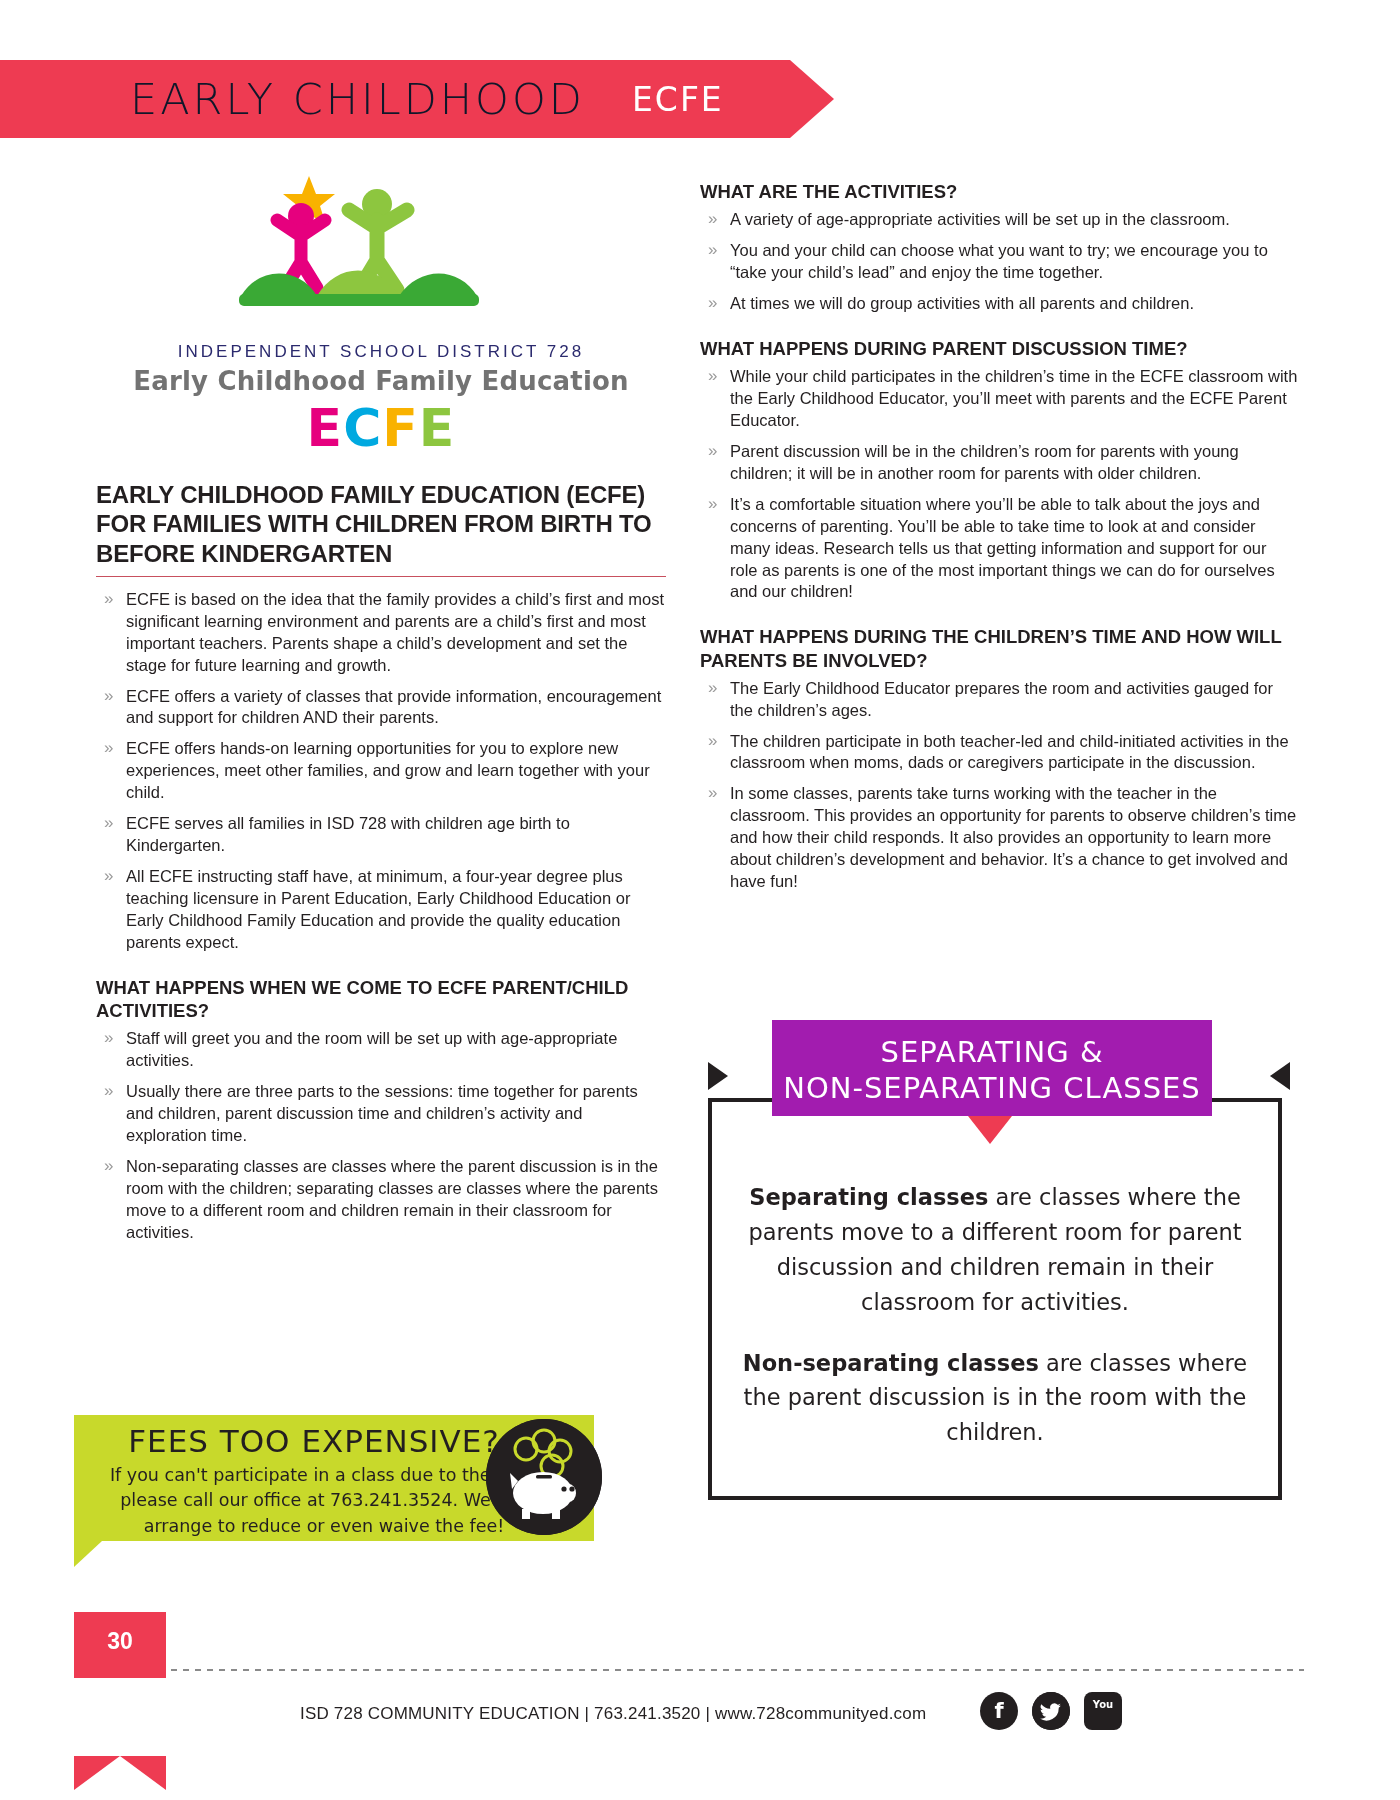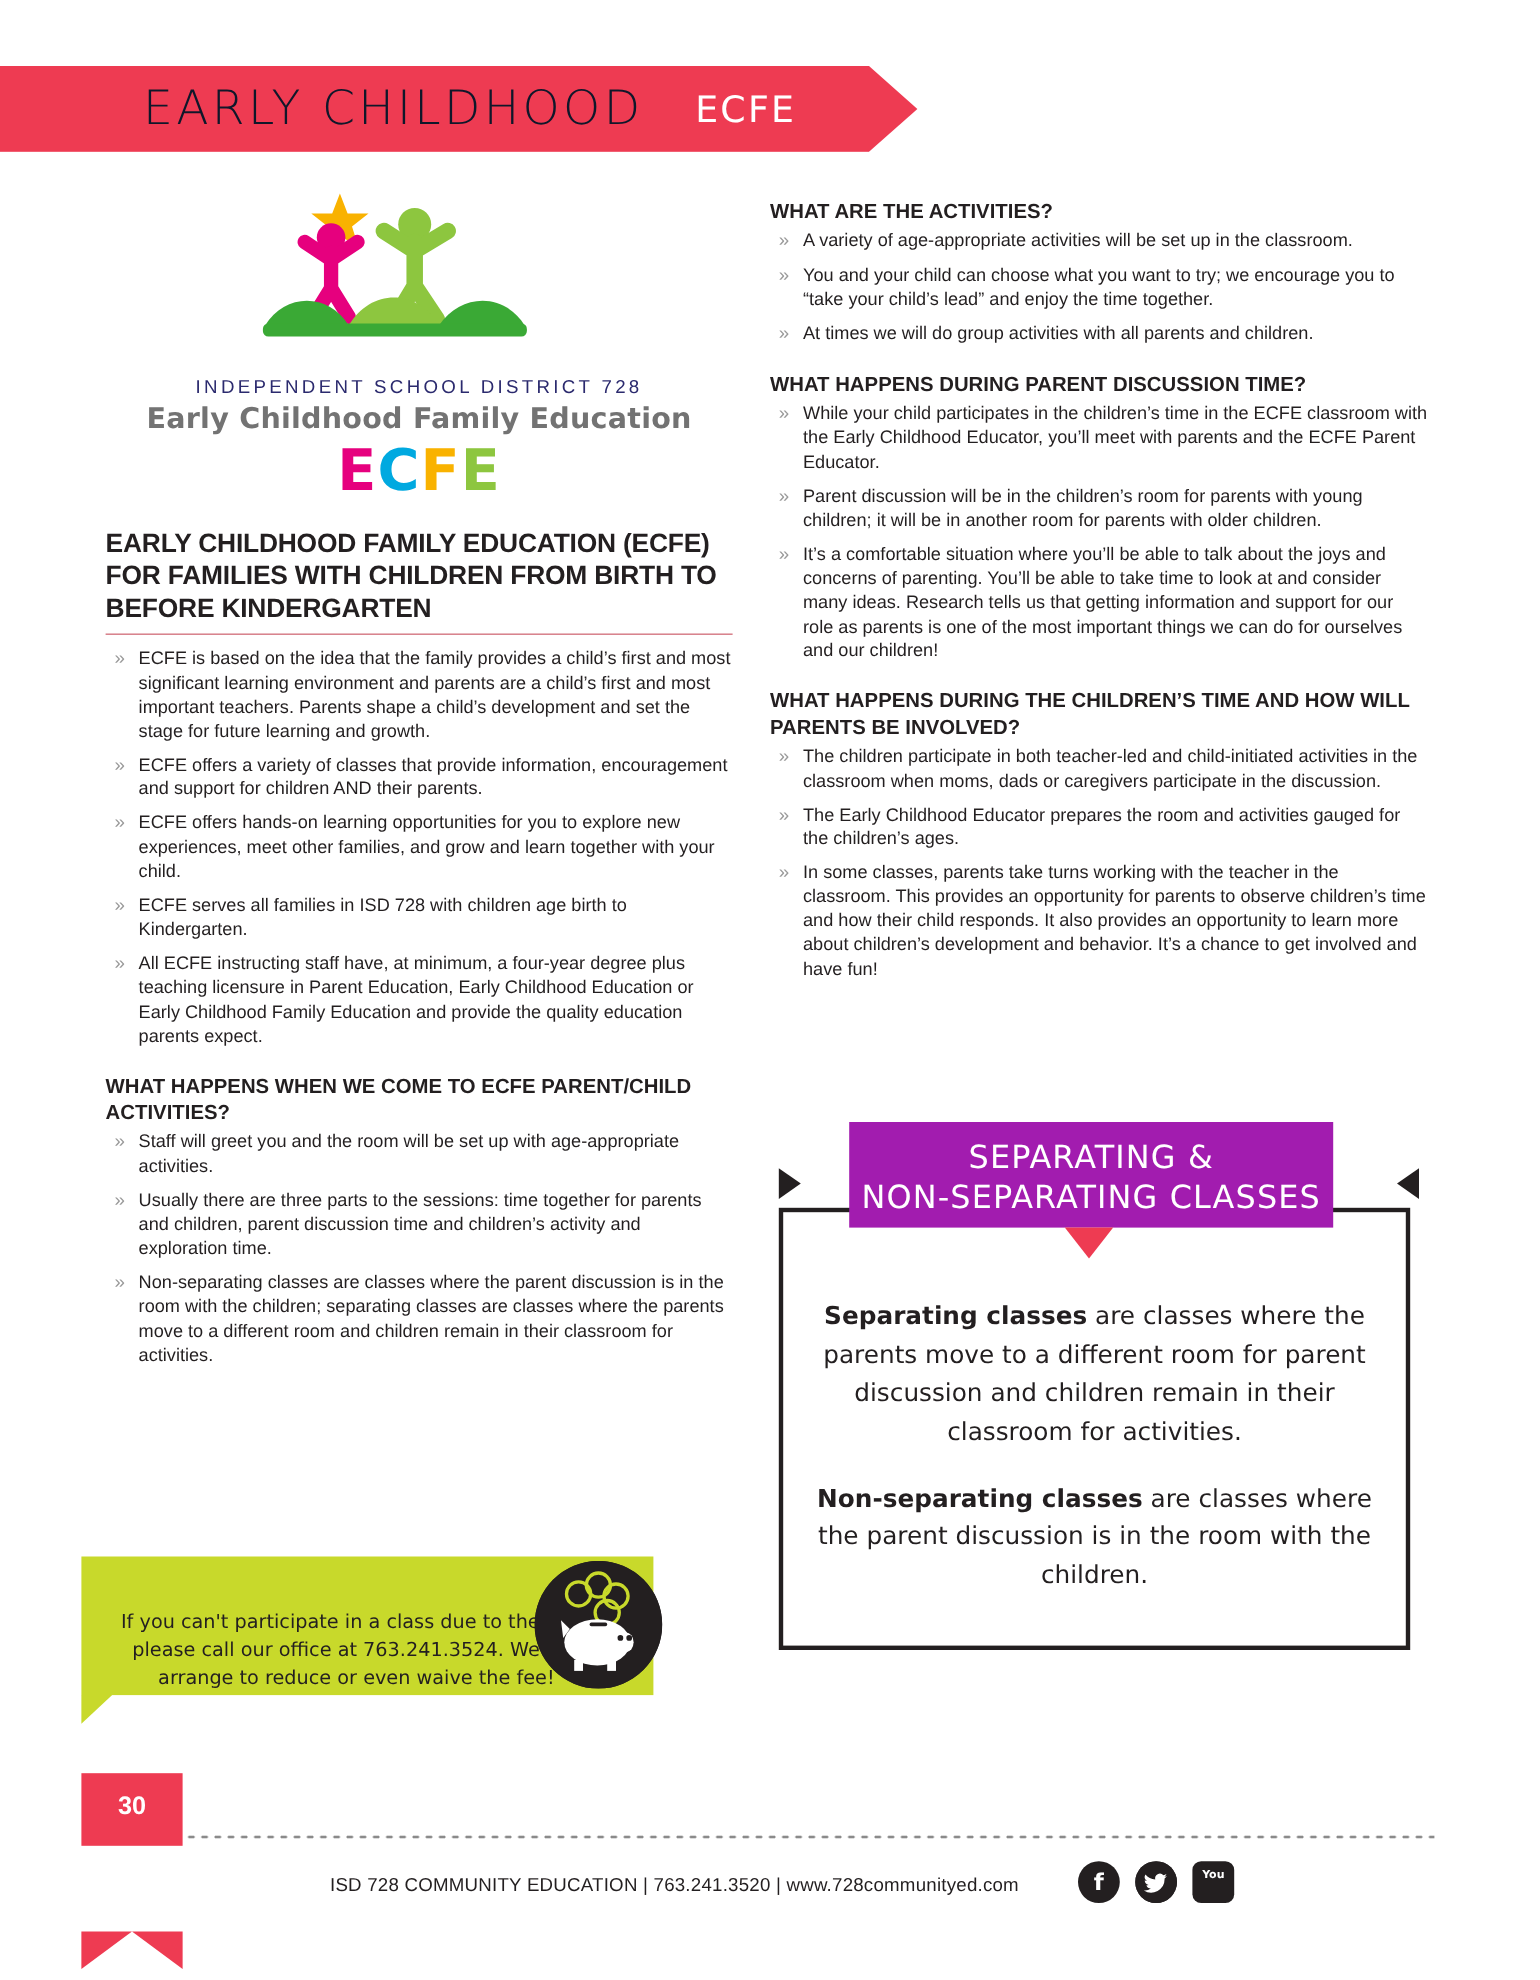--- a/index.html
+++ b/index.html
@@ -413,22 +413,22 @@
 
   <h3 class="q-head">WHAT HAPPENS DURING PARENT DISCUSSION TIME?</h3>
   <ul class="bullets">
     <li>While your child participates in the children’s time in the ECFE classroom with the Early Childhood Educator, you’ll meet with parents and the ECFE Parent Educator.</li>
     <li>Parent discussion will be in the children’s room for parents with young children; it will be in another room for parents with older children.</li>
     <li>It’s a comfortable situation where you’ll be able to talk about the joys and concerns of parenting. You’ll be able to take time to look at and consider many ideas. Research tells us that getting information and support for our role as parents is one of the most important things we can do for ourselves and our children!</li>
   </ul>
 
   <h3 class="q-head">WHAT HAPPENS DURING THE CHILDREN’S TIME AND HOW WILL PARENTS BE INVOLVED?</h3>
   <ul class="bullets">
+    <li>The Early Childhood Educator prepares the room and activities gauged for the children’s ages.</li>
     <li>The children participate in both teacher-led and child-initiated activities in the classroom when moms, dads or caregivers participate in the discussion.</li>
-    <li>The Early Childhood Educator prepares the room and activities gauged for the children’s ages.</li>
     <li>In some classes, parents take turns working with the teacher in the classroom. This provides an opportunity for parents to observe children’s time and how their child responds. It also provides an opportunity to learn more about children’s development and behavior. It’s a chance to get involved and have fun!</li>
   </ul>
 </div>
 
 <div class="sep-wrap">
   <div class="sep-outline"></div>
   <div class="arrow-left"></div>
   <div class="arrow-right"></div>
   <div class="sep-banner">
     <div>SEPARATING &amp;</div>
@@ -437,20 +437,21 @@
   <div class="sep-banner-tail"></div>
   <div class="sep-text">
     <p><span class="bold">Separating classes</span><span> are classes where the parents move to a different room for parent discussion and children remain in their classroom for activities.</span></p>
     <p><span class="bold">Non-separating classes</span><span> are classes where the parent discussion is in the room with the children.</span></p>
   </div>
 </div>
 
 <div class="fees">
   <div class="fees-body"></div>
   <div class="fees-tail"></div>
+  <div class="fees-title">FEES TOO EXPENSIVE?</div>
   <div class="fees-text">If you can't participate in a class due to the cost, please call our office at 763.241.3524. We can arrange to reduce or even waive the fee!</div>
   <div class="piggy">
     <svg width="116" height="116" viewBox="0 0 116 116" xmlns="http://www.w3.org/2000/svg" aria-hidden="true">
       <circle cx="58" cy="58" r="58" fill="#231f20"></circle>
       <circle cx="40" cy="30" r="11" fill="none" stroke="#c8d92b" stroke-width="3"></circle>
       <circle cx="58" cy="22" r="11" fill="none" stroke="#c8d92b" stroke-width="3"></circle>
       <circle cx="74" cy="32" r="11" fill="none" stroke="#c8d92b" stroke-width="3"></circle>
       <circle cx="66" cy="47" r="11" fill="none" stroke="#c8d92b" stroke-width="3"></circle>
       <ellipse cx="57" cy="74" rx="30" ry="21" fill="#ffffff"></ellipse>
       <path d="M32 62 L24 54 L26 70 Z" fill="#ffffff"></path>

